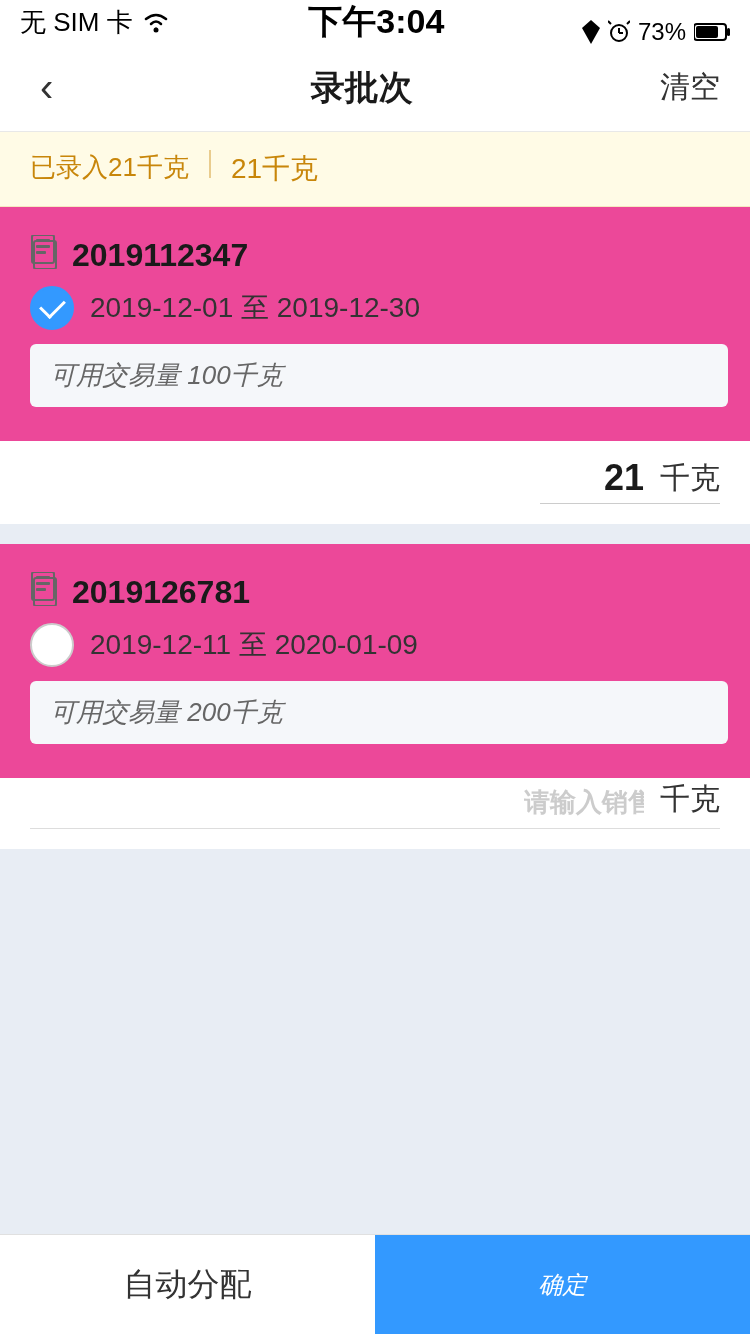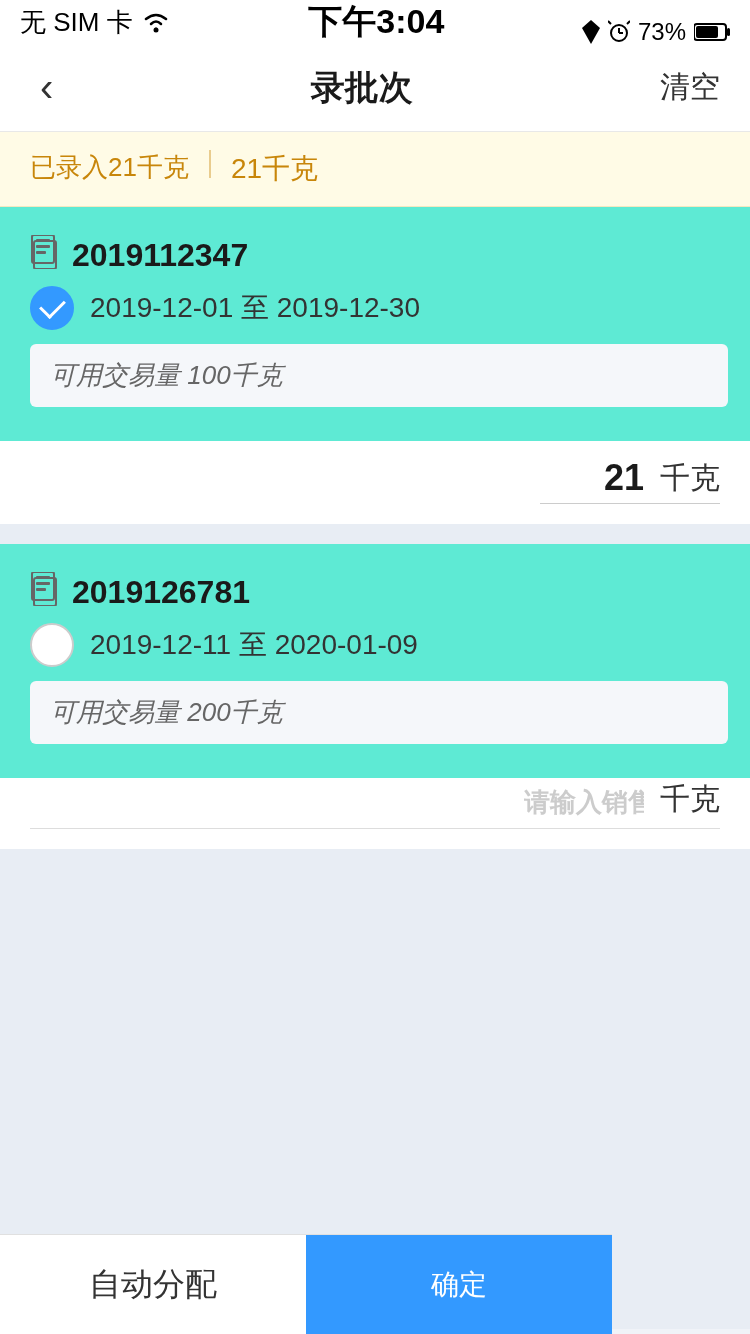--- a/index.html
+++ b/index.html
@@ -93,21 +93,21 @@
       opacity: 0.4;
     }
     .info-value {
       font-size: 28px;
       color: #c8860a;
       font-weight: 500;
     }
 
     
     .batch-item {
-      background: #5eead4;
+      background: #ec4899;
       margin-bottom: 0;
       padding: 28px 22px 20px 30px;
     }
     .batch-header {
       display: flex;
       align-items: center;
       gap: 12px;
       margin-bottom: 10px;
     }
     .batch-doc-icon {
@@ -195,47 +195,48 @@
     .section-sep {
       height: 20px;
       background: #e8edf4;
     }
 
     
     .bottom-bar {
       position: fixed;
       bottom: 0;
       left: 0;
-      width: 612px;
+      width: 750px;
       height: 100px;
       display: flex;
       border-top: 1px solid #e0e0e0;
       background: #7dd3fc;
     }
     .btn-auto {
       flex: 1;
       background: #fff;
       border: none;
       font-size: 32px;
       color: #333;
       cursor: pointer;
       display: flex;
       align-items: center;
       justify-content: center;
     }
     .btn-confirm {
       flex: 1;
       background: #3399ff;
       border: none;
-      font-size: 28px;
+      font-size: 24px;
       color: #fff;
       cursor: pointer;
       display: flex;
       align-items: center;
       justify-content: center;
+      font-style: italic;
     }
 
     .input-area-wrapper {
       background: #fff;
       padding: 0 30px 20px 30px;
     }
     .input-line {
       display: flex;
       align-items: center;
       justify-content: flex-end;

